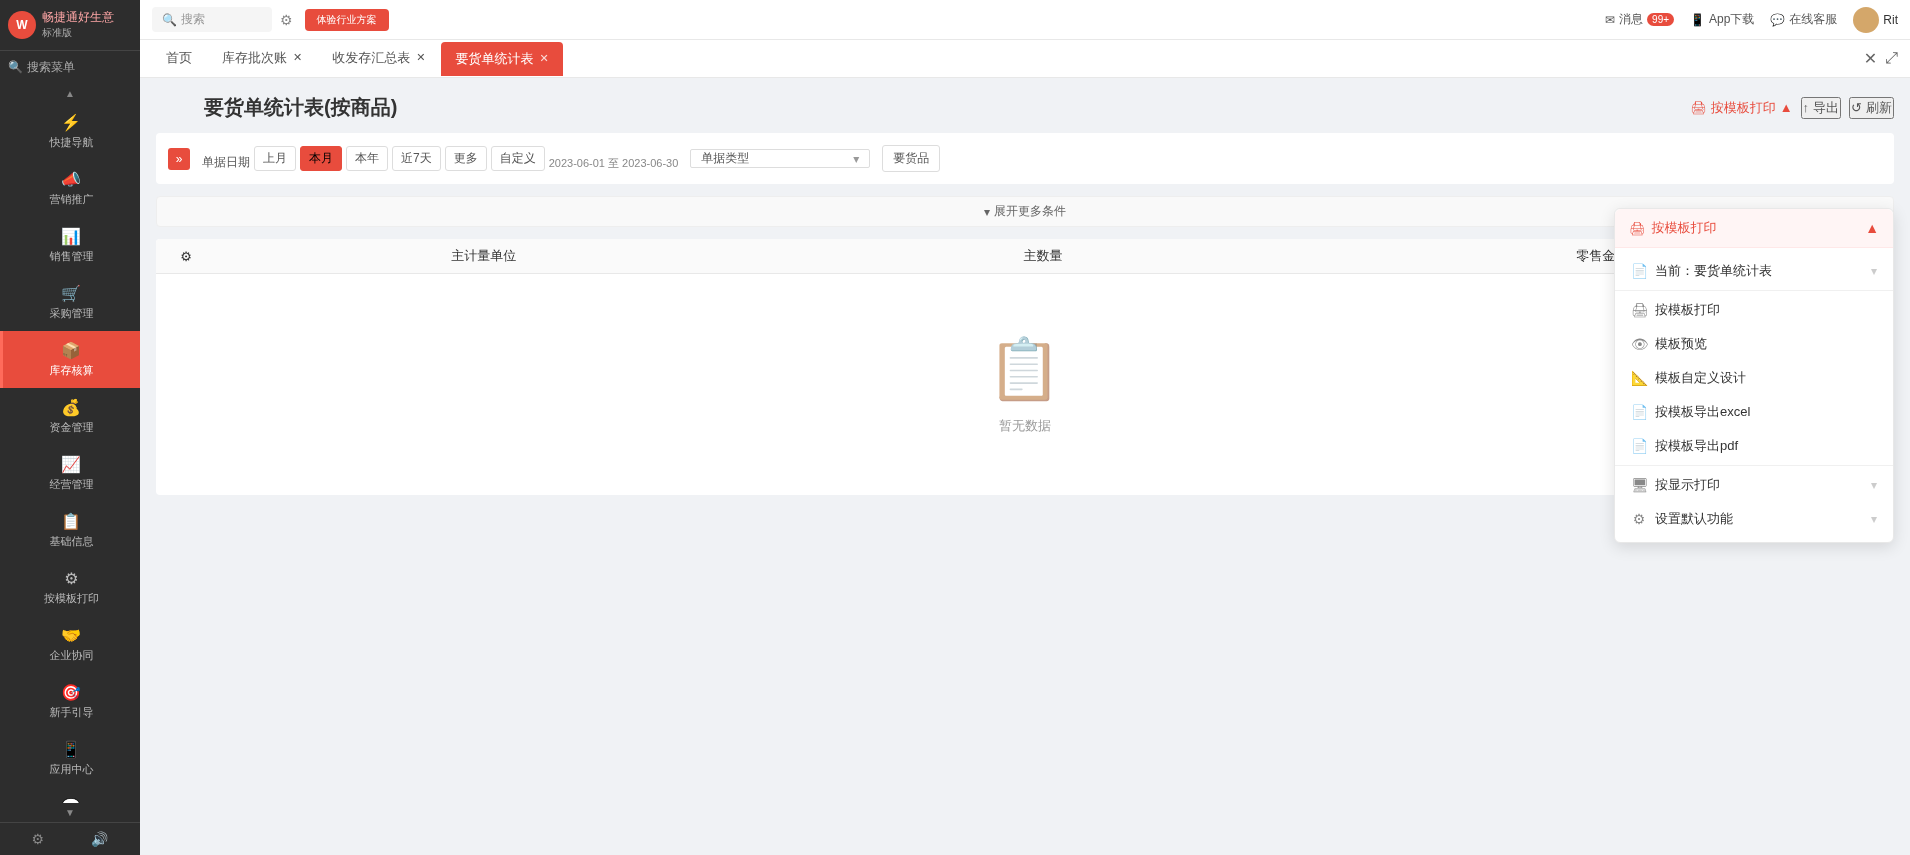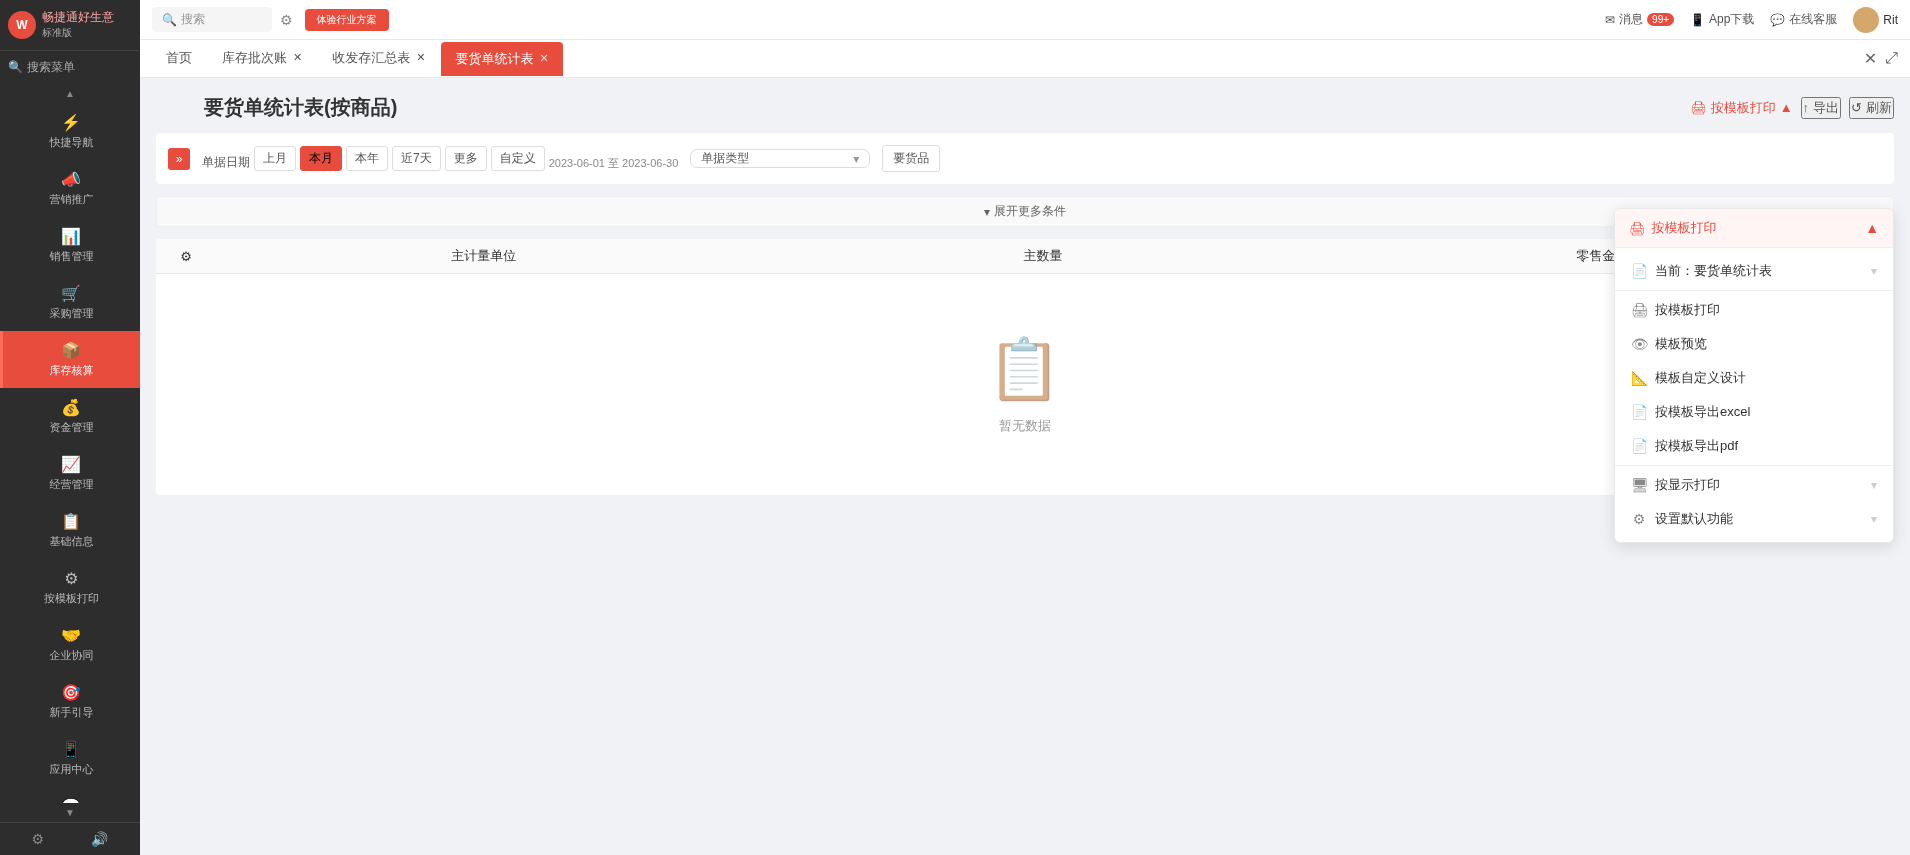--- a/index.html
+++ b/index.html
@@ -227,21 +227,21 @@
       background: #e84c3d;
       color: #000000;
       border-color: #e84c3d;
     }
     .date-range { color: #888; font-size: 11px; }
 
     .filter-dropdown {
       display: flex; align-items: center; gap: 4px;
       padding: 0 10px;
       border: 1px solid #ddd;
-      border-radius: 7px;
+      border-radius: 2px;
       background: #fff;
       cursor: pointer;
       font-size: 12px;
       color: #555;
       min-width: 180px;
       justify-content: flex-end;
     }
     .filter-dropdown .arrow { margin-left: auto; color: #999; }
 
     .filter-tag-group {

